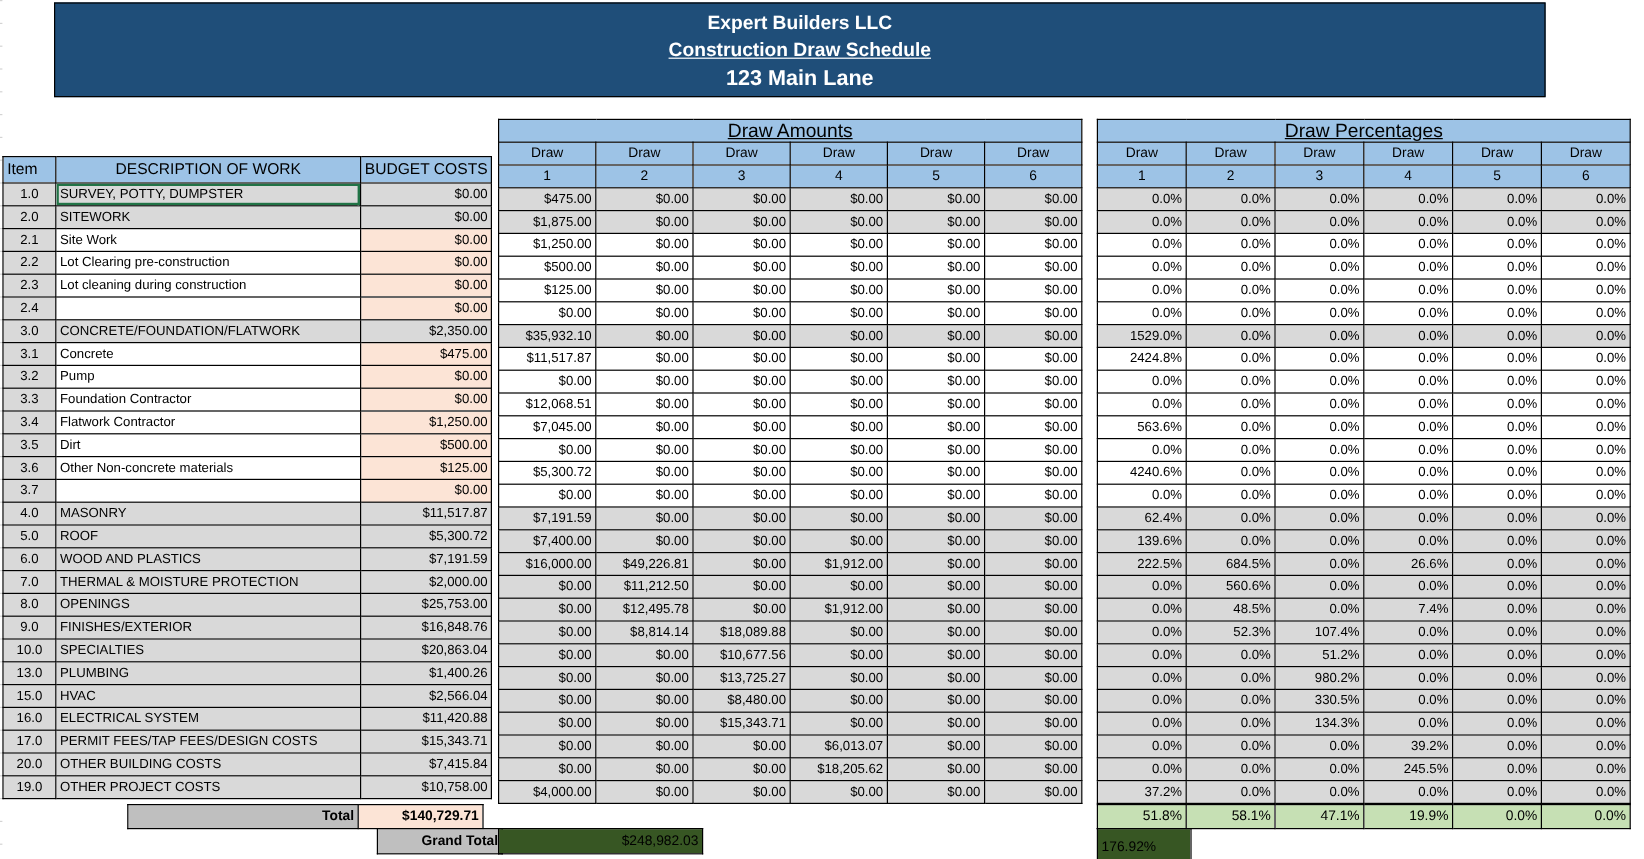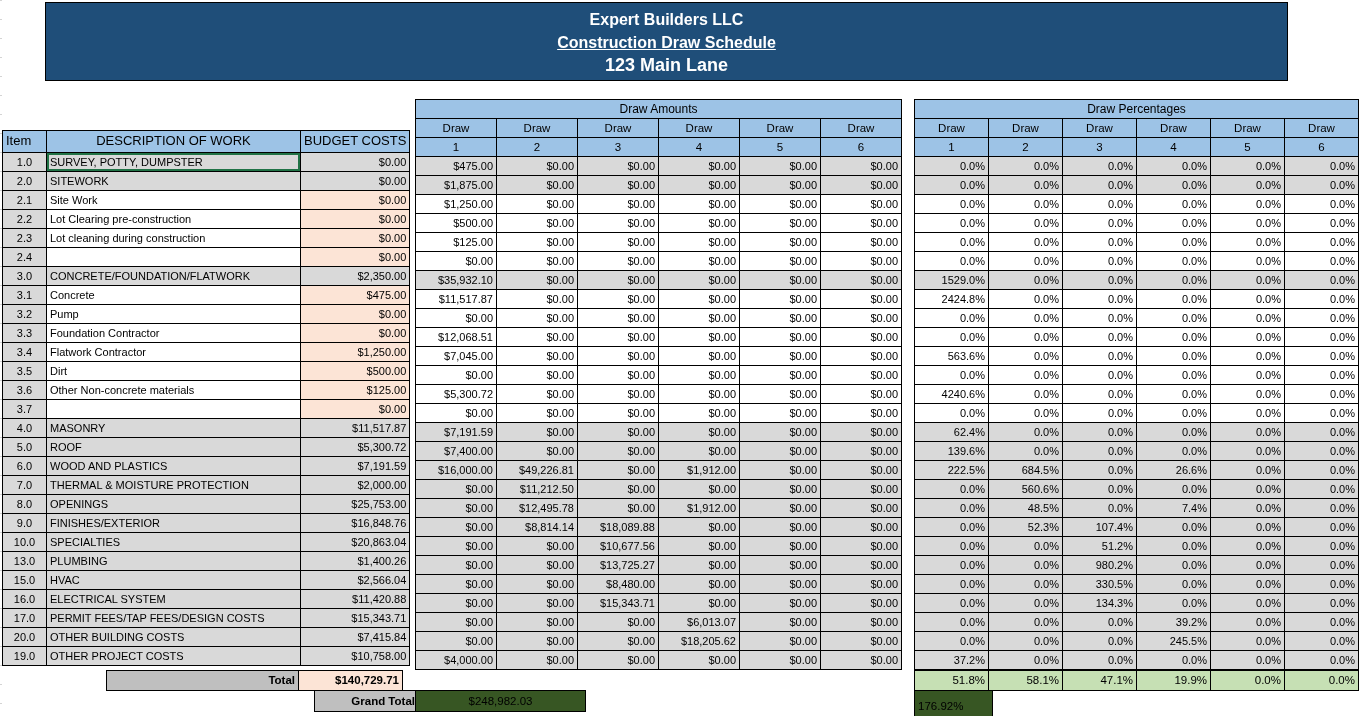--- a/index.html
+++ b/index.html
@@ -71,34 +71,34 @@
   #left-total col.c-lbl { width: 192px; }
   #left-total col.c-val { width: 104px; }
   #left-total td { height: 20px; font-weight: bold; font-size: 11.5px; }
   #left-grand { position: absolute; left: 298px; top: 690px; margin-left: 16px; }
   #left-grand col.c-gl { width: 104px; }
   #left-grand td { height: 21px; font-weight: bold; font-size: 11.5px; }
 
   
   .block { position: absolute; }
   .block table.grid td { height: 19px; }
-  .block .banner td { height: 20px; font-size: 12px; }
+  .block .banner td { height: 20px; font-size: 16px; text-decoration: underline; }
   .block .drawlbl td, .block .drawnum td { height: 19px; font-size: 11.5px; }
 
   #amounts-block { left: 415px; top: 99px; }
   #amounts-block col { width: 81px; }
   #pct-block { left: 914px; top: 99px; }
   #pct-block col { width: 74px; }
 
   #amounts-total { position: absolute; left: 415px; top: 670px; }
   #amounts-total col { width: 81px; }
   #amounts-total td { height: 20px; font-weight: bold; font-size: 11.5px; }
   #amounts-grand { position: absolute; left: 415px; top: 690px; }
   #amounts-grand col { width: 170px; }
-  #amounts-grand td { height: 21px; font-size: 11.5px; text-align: center; }
+  #amounts-grand td { height: 21px; font-size: 11.5px; text-align: right; }
 
   #pct-total { position: absolute; left: 914px; top: 670px; }
   #pct-total col { width: 74px; }
   #pct-total td { height: 20px; font-weight: normal; font-size: 11.5px; }
   #pct-grand { position: absolute; left: 914px; top: 690px; }
   #pct-grand col { width: 78px; }
   #pct-grand td { height: 31px; font-size: 11.5px; text-align: left; }
 
   
   .edge-grid { position: absolute; left: 0; top: 0; width: 2px; height: 716px; }

